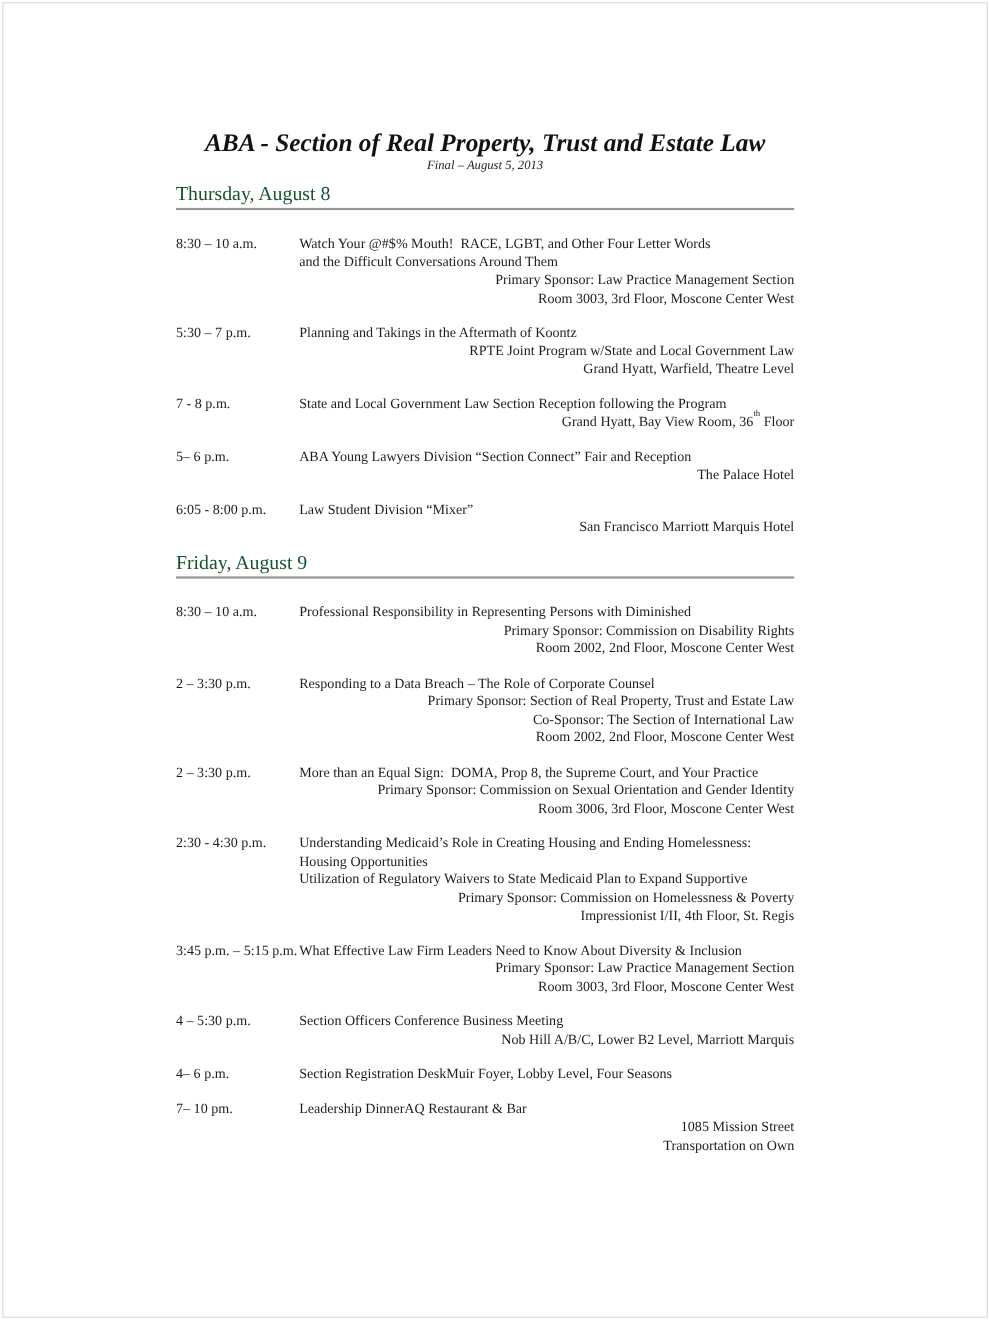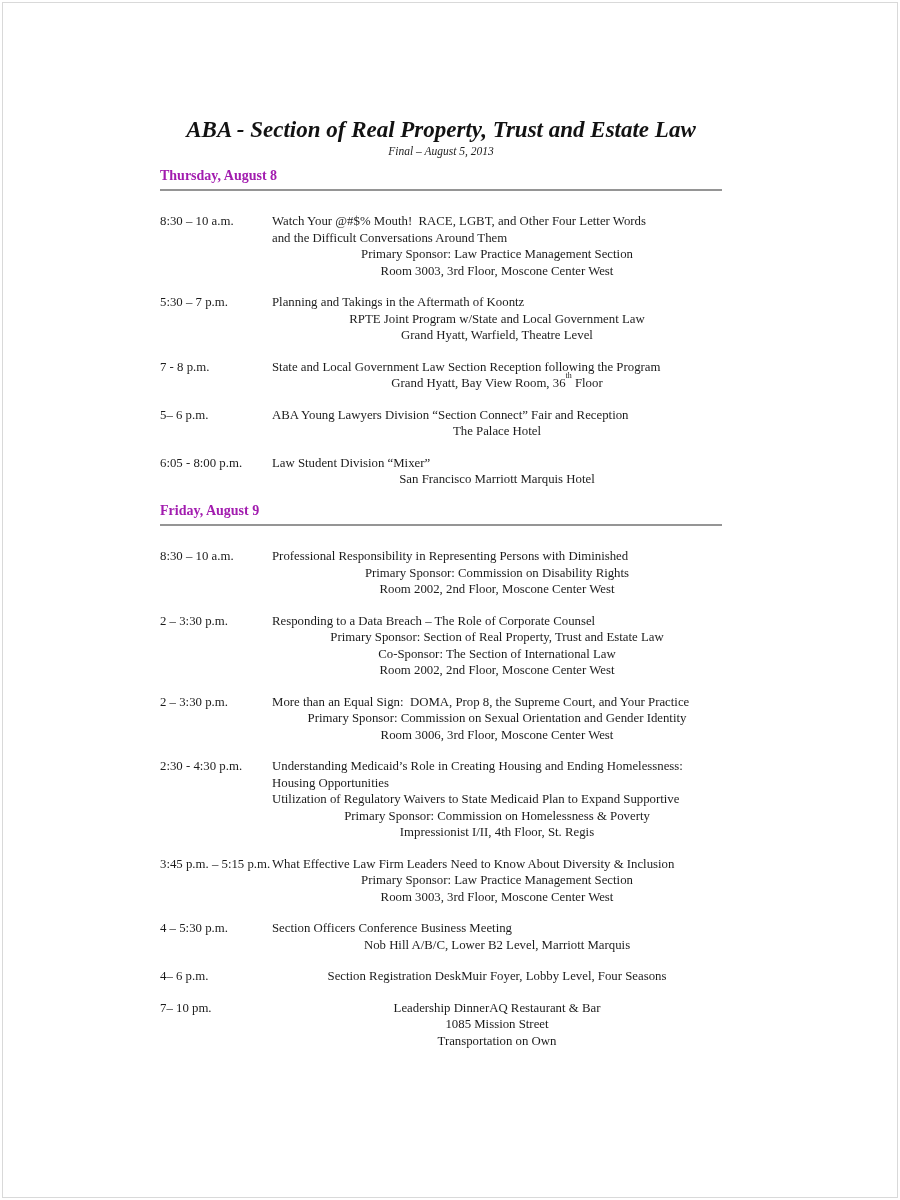--- a/index.html
+++ b/index.html
@@ -34,42 +34,42 @@
   }
   .version-note {
     font-size: 11.5px;
     font-style: italic;
     margin-top: 2px;
     color: #222;
   }
   .day-section { margin-top: 8px; }
   .day-section + .day-section { margin-top: 12px; }
   .day-header {
-    font-size: 14px;
-    font-weight: bold;
-    color: #a21caf;
+    font-size: 18px;
+    font-weight: normal;
+    color: #14532d;
     padding-bottom: 5px;
     border-bottom: 2px solid #959595;
   }
   .events { margin-top: 22px; }
   .event {
     display: flex;
     align-items: flex-start;
     margin-bottom: 15px;
   }
   .time {
     width: 112px;
     flex: 0 0 112px;
     padding-right: 4px;
     white-space: nowrap;
   }
   .content { flex: 1 1 auto; min-width: 0; }
   .title-line { text-align: left; white-space: pre-wrap; }
-  .detail-line { text-align: center; }
-  .inline-row { display: flex; justify-content: center; }
+  .detail-line { text-align: right; }
+  .inline-row { display: flex; justify-content: flex-start; }
   .inline-row .title-line { flex: 0 1 auto; }
   .inline-row .detail-line { flex: 0 0 auto; text-align: right; }
   sup { font-size: 0.62em; line-height: 0; position: relative; top: -0.45em; }
 </style>
 </head>
 <body>
 
 <div class="frame"></div>
 
 <div class="doc">

